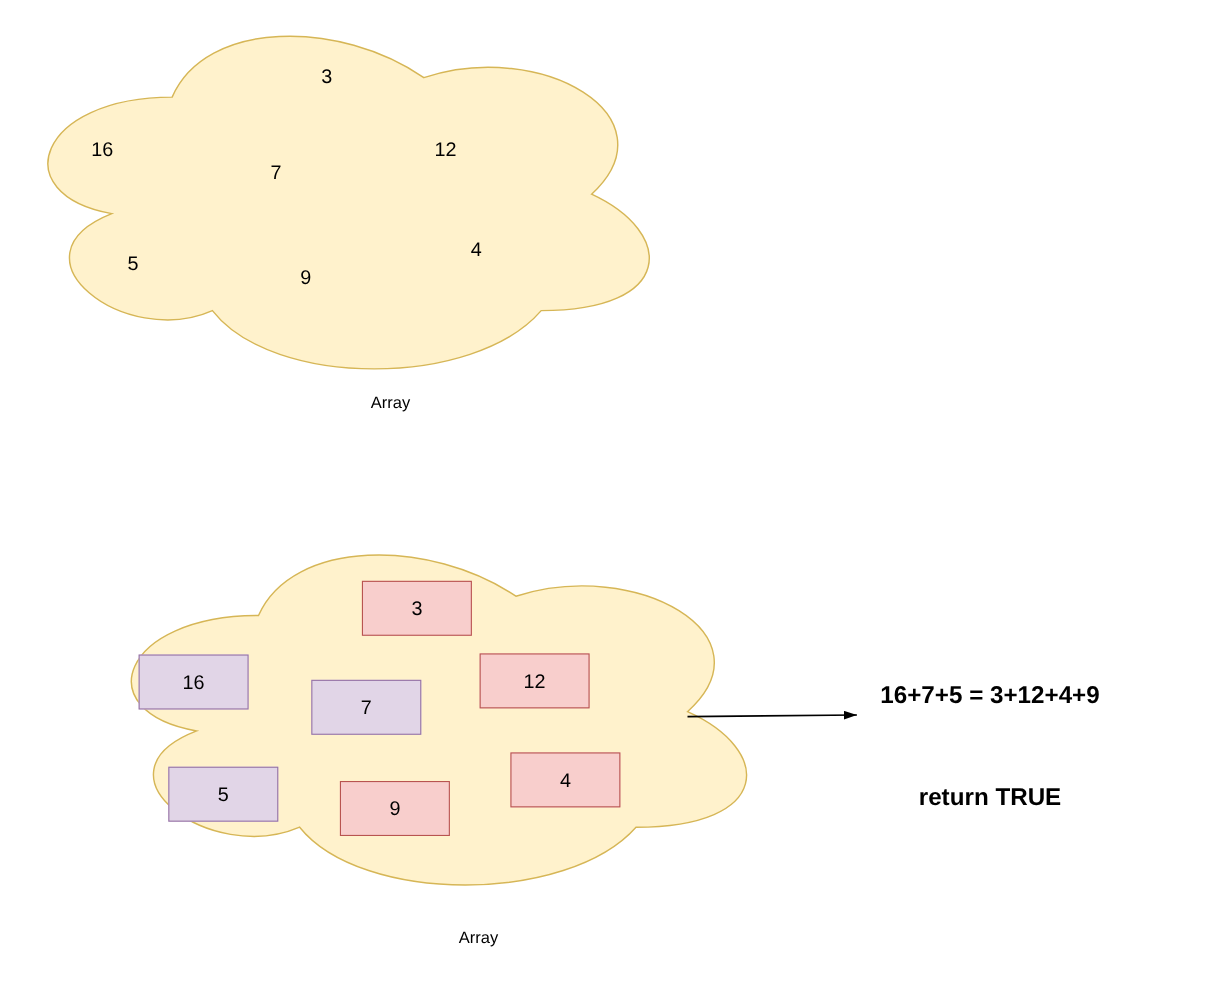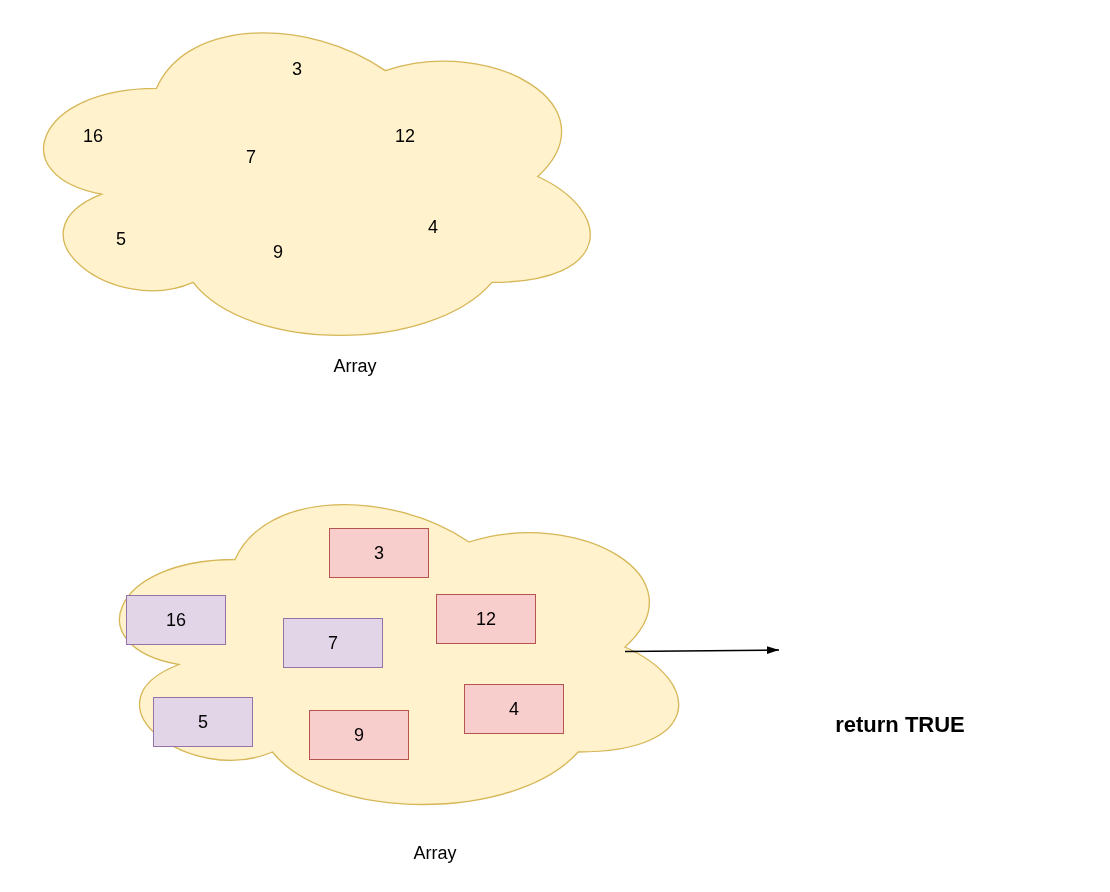--- a/index.html
+++ b/index.html
@@ -36,21 +36,21 @@
   .num {
     position: absolute;
     transform: translate(-50%, -50%);
     font-size: 18px;
     line-height: 1;
     white-space: nowrap;
   }
   .cloud-label {
     position: absolute;
     transform: translate(-50%, -50%);
-    font-size: 18px;
+    font-size: 15px;
     line-height: 1;
     white-space: nowrap;
   }
   .value-box {
     position: absolute;
     width: 100px;
     height: 50px;
     box-sizing: border-box;
     display: flex;
     align-items: center;
@@ -134,15 +134,16 @@
   </div>
   <div class="value-box pink" style="left:309px; top:710px;">
     <span>9</span>
   </div>
   <div class="value-box pink" style="left:464px; top:684px;">
     <span>4</span>
   </div>
 
   <div class="cloud-label" style="left:435px; top:853px;">Array</div>
 
+  <div class="annotation-line" style="left:900px; top:632px;">16+7+5 = 3+12+4+9</div>
   <div class="annotation-line" style="left:900px; top:725px;">return TRUE</div>
 
 </div>
 
 </body></html>

